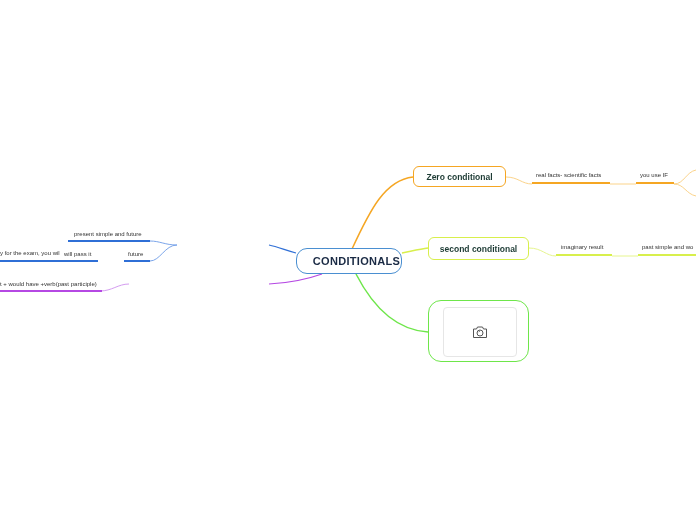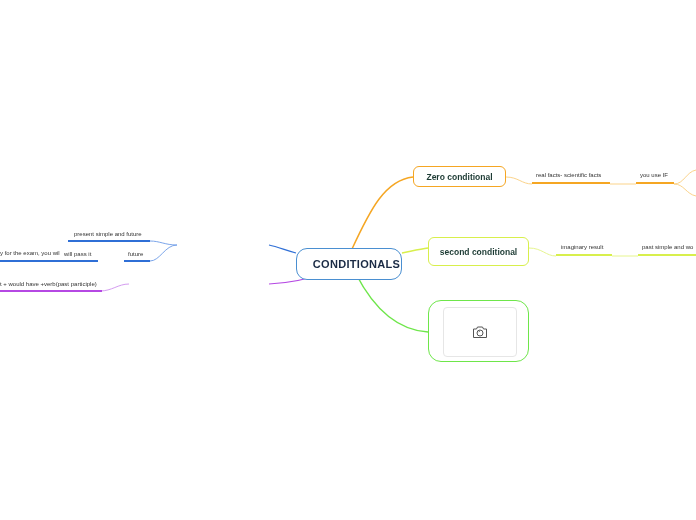--- a/index.html
+++ b/index.html
@@ -28,36 +28,36 @@
       display: flex;
       align-items: center;
       justify-content: center;
       background: #ffffff;
       font-weight: bold;
       color: #1d3b34;
       white-space: nowrap;
       cursor: pointer;
     }
     .root {
-      left: 296px; top: 248px; width: 106px; height: 32px;
+      left: 296px; top: 248px; width: 106px; height: 26px;
       border: 1.5px solid #4a8fd1;
       border-radius: 11px;
       font-size: 11px;
       letter-spacing: 0.3px;
       color: #1a2a44;
       padding-left: 15px;
     }
     .main {
       border-radius: 6px;
       font-size: 8.5px;
       border-width: 1.5px;
       border-style: solid;
     }
     .zero   { left: 413px; top: 166px; width: 93px; height: 21px; border-color: #f5a623; }
-    .second { left: 428px; top: 237px; width: 101px; height: 29px; border-color: #d8ef4c; }
+    .second { left: 428px; top: 237px; width: 101px; height: 23px; border-color: #d8ef4c; }
     .first  { left: 177px; top: 234px; width: 92px;  height: 22px; border-color: #2f6fd6; }
     .regrets{ left: 129px; top: 273px; width: 140px; height: 23px; border-color: #b548e3; }
     .image-node {
       left: 428px; top: 300px; width: 101px; height: 62px;
       border: 1.5px solid #6ee64a;
       border-radius: 13px;
     }
     .image-inner {
       position: absolute;
       left: 14px; top: 6px; width: 72px; height: 48px;

